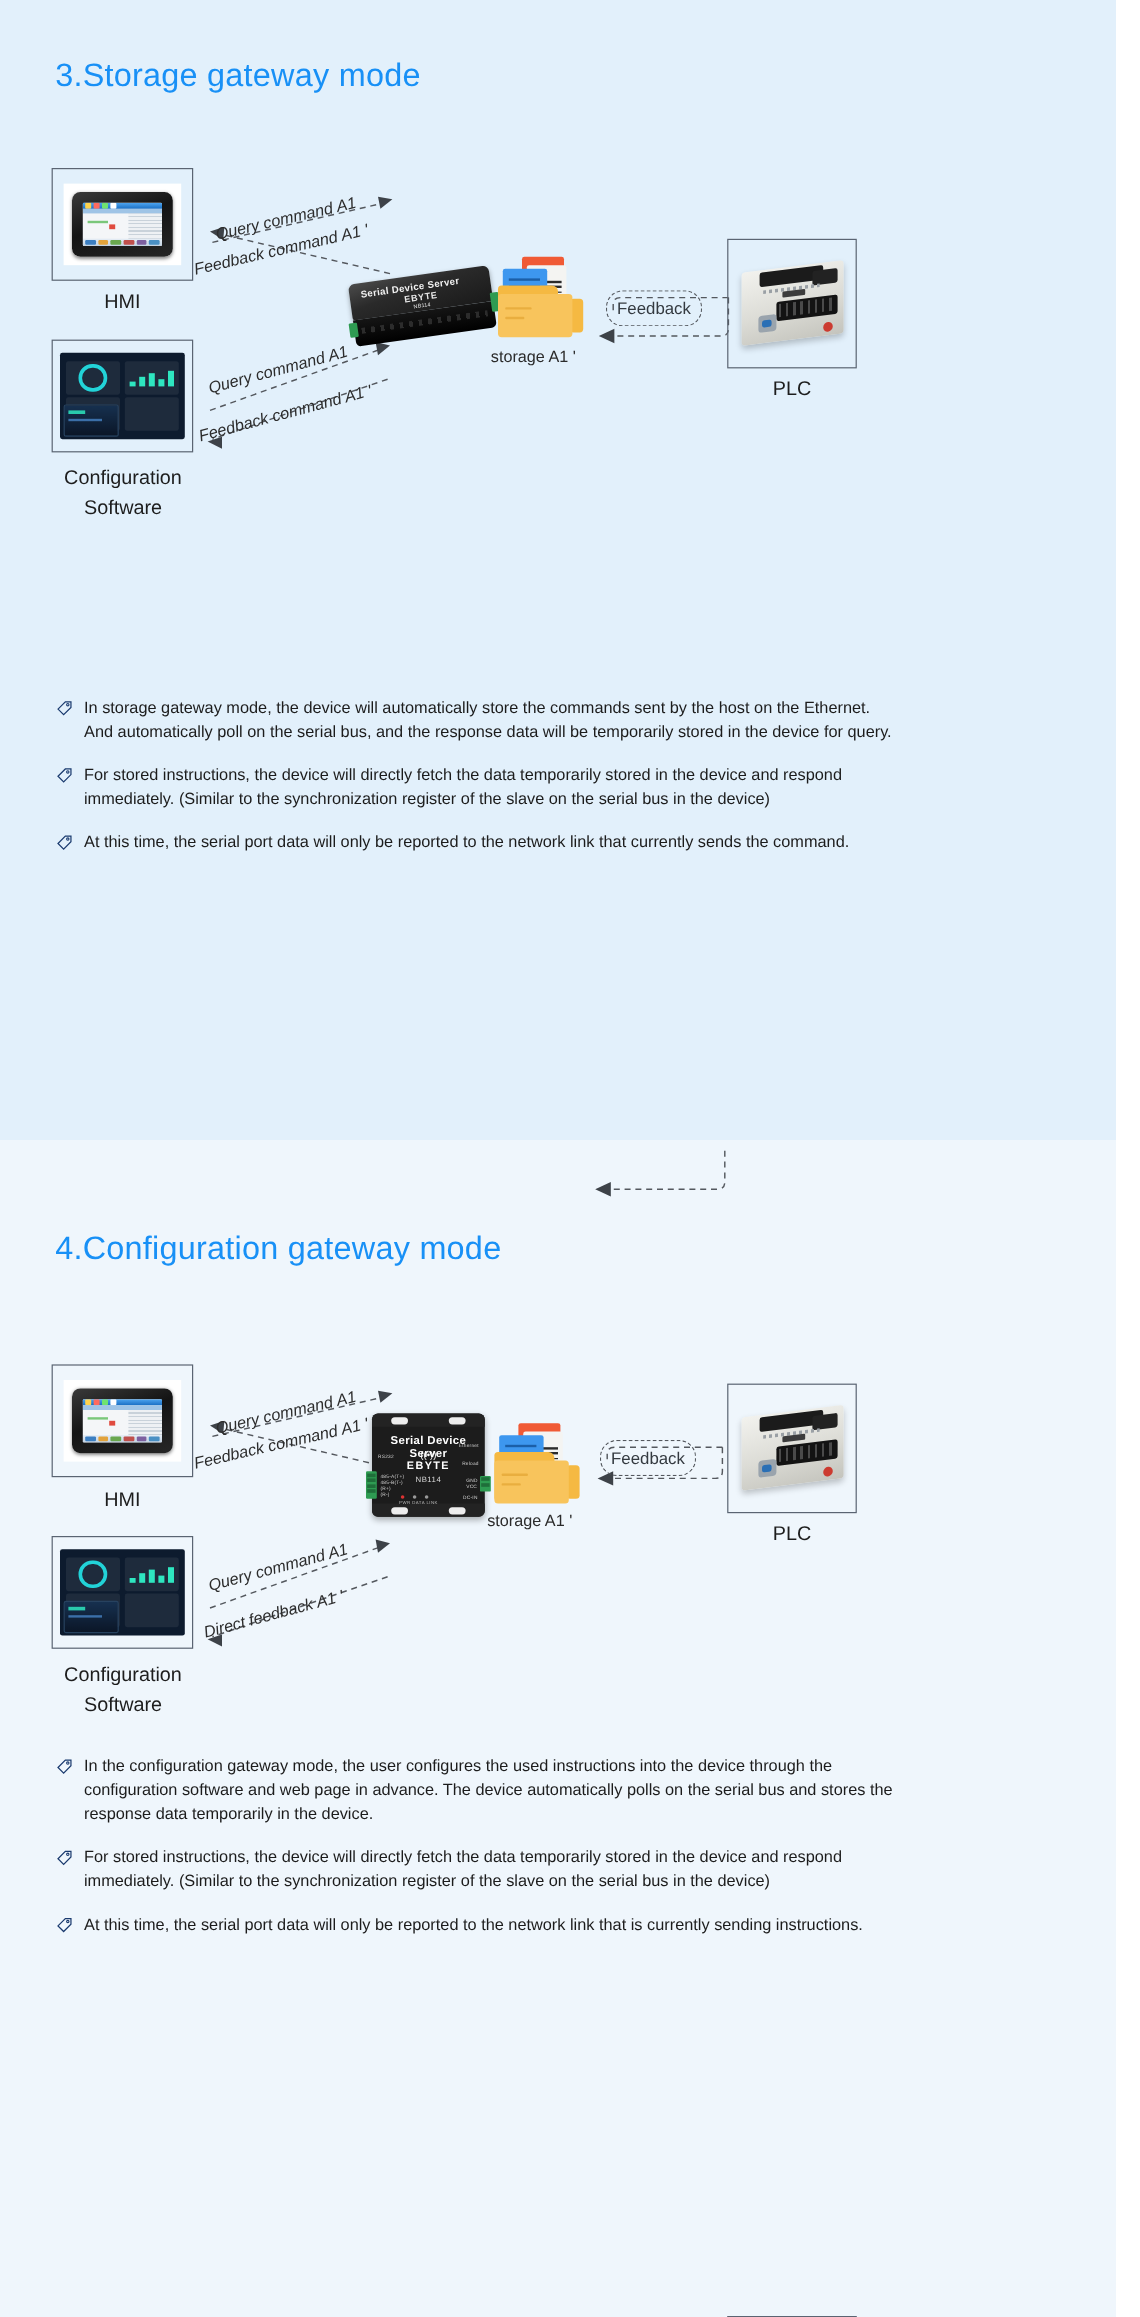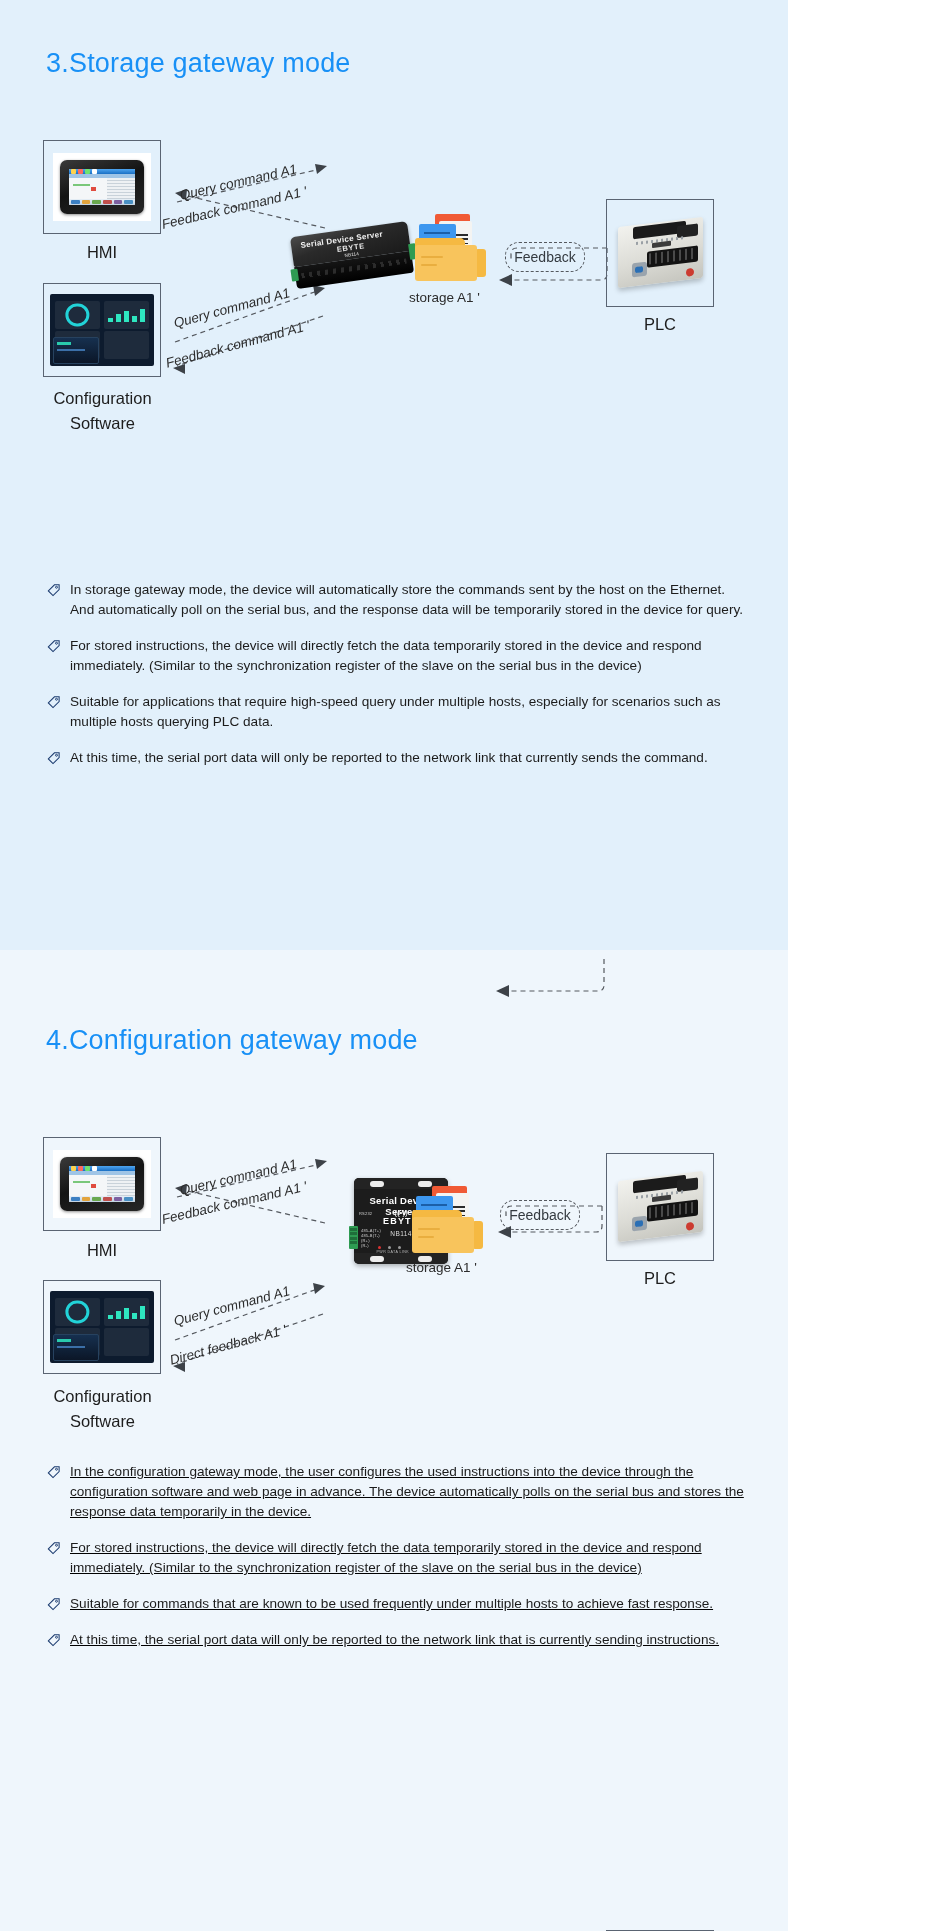--- a/index.html
+++ b/index.html
@@ -3,21 +3,21 @@
 <meta charset="utf-8">
 <style>
   * { box-sizing: border-box; margin: 0; padding: 0; }
   html, body {
     width: 950px;
     font-family: "Liberation Sans", sans-serif;
     background: #ffffff;
   }
   .page { width: 950px; position: relative; }
 
-  .section { position: relative; width: 788px; overflow: hidden; padding-left: 44px; }
+  .section { position: relative; width: 930px; overflow: hidden; }
   .sec-storage { background: #e2f0fb; height: 950px; }
   .sec-config  { background: #eff6fc; height: 981px; }
 
   .heading {
     position: absolute;
     left: 46px;
     color: #1890f6;
     font-size: 27px;
     font-weight: 400;
     letter-spacing: .2px;
@@ -455,27 +455,20 @@
           <path d="M2.5 9.5 L9 3 L14 3 L14 8 L7.5 14.5 Z" fill="none" stroke="#1b3b6f" stroke-width="1.1"></path>
           <circle cx="11.2" cy="5.6" r="1.05" fill="none" stroke="#1b3b6f" stroke-width="1"></circle>
         </svg>
         <p>For stored instructions, the device will directly fetch the data temporarily stored in the device and respond immediately. (Similar to the synchronization register of the slave on the serial bus in the device)</p>
       </div>
       <div class="bullet">
         <svg class="tag-icon" viewBox="0 0 16 16">
           <path d="M2.5 9.5 L9 3 L14 3 L14 8 L7.5 14.5 Z" fill="none" stroke="#1b3b6f" stroke-width="1.1"></path>
           <circle cx="11.2" cy="5.6" r="1.05" fill="none" stroke="#1b3b6f" stroke-width="1"></circle>
         </svg>
-        <p>Suitable for applications that require high-speed query under multiple hosts, especially for scenarios such as multiple hosts querying PLC data.</p>
-      </div>
-      <div class="bullet">
-        <svg class="tag-icon" viewBox="0 0 16 16">
-          <path d="M2.5 9.5 L9 3 L14 3 L14 8 L7.5 14.5 Z" fill="none" stroke="#1b3b6f" stroke-width="1.1"></path>
-          <circle cx="11.2" cy="5.6" r="1.05" fill="none" stroke="#1b3b6f" stroke-width="1"></circle>
-        </svg>
         <p>At this time, the serial port data will only be reported to the network link that currently sends the command.</p>
       </div>
     </div>
   </div>
 
   <div class="section sec-config">
 
     <div class="heading">4.Configuration gateway mode</div>
 
     <div class="devbox" style="left:43px; top:187px; width:118px; height:94px;">
@@ -625,45 +618,38 @@
         <div class="plc-leds"></div>
         <div class="plc-label"></div>
         <div class="plc-term-bot"></div>
         <div class="plc-port"></div>
         <div class="plc-dot"></div>
       </div>
     </div>
     <div class="devcaption" style="left:606px; top:316px; width:108px;">PLC</div>
 
 
-    <div class="bullets" style="top:512px;text-decoration:underline;">
+    <div class="bullets" style="top:512px;">
       <div class="bullet">
         <svg class="tag-icon" viewBox="0 0 16 16">
           <path d="M2.5 9.5 L9 3 L14 3 L14 8 L7.5 14.5 Z" fill="none" stroke="#1b3b6f" stroke-width="1.1"></path>
           <circle cx="11.2" cy="5.6" r="1.05" fill="none" stroke="#1b3b6f" stroke-width="1"></circle>
         </svg>
         <p>In the configuration gateway mode, the user configures the used instructions into the device through the configuration software and web page in advance. The device automatically polls on the serial bus and stores the response data temporarily in the device.</p>
       </div>
       <div class="bullet">
         <svg class="tag-icon" viewBox="0 0 16 16">
           <path d="M2.5 9.5 L9 3 L14 3 L14 8 L7.5 14.5 Z" fill="none" stroke="#1b3b6f" stroke-width="1.1"></path>
           <circle cx="11.2" cy="5.6" r="1.05" fill="none" stroke="#1b3b6f" stroke-width="1"></circle>
         </svg>
         <p>For stored instructions, the device will directly fetch the data temporarily stored in the device and respond immediately. (Similar to the synchronization register of the slave on the serial bus in the device)</p>
       </div>
       <div class="bullet">
         <svg class="tag-icon" viewBox="0 0 16 16">
           <path d="M2.5 9.5 L9 3 L14 3 L14 8 L7.5 14.5 Z" fill="none" stroke="#1b3b6f" stroke-width="1.1"></path>
           <circle cx="11.2" cy="5.6" r="1.05" fill="none" stroke="#1b3b6f" stroke-width="1"></circle>
         </svg>
-        <p>Suitable for commands that are known to be used frequently under multiple hosts to achieve fast response.</p>
-      </div>
-      <div class="bullet">
-        <svg class="tag-icon" viewBox="0 0 16 16">
-          <path d="M2.5 9.5 L9 3 L14 3 L14 8 L7.5 14.5 Z" fill="none" stroke="#1b3b6f" stroke-width="1.1"></path>
-          <circle cx="11.2" cy="5.6" r="1.05" fill="none" stroke="#1b3b6f" stroke-width="1"></circle>
-        </svg>
         <p>At this time, the serial port data will only be reported to the network link that is currently sending instructions.</p>
       </div>
     </div>
   </div>
 
 </div>
 
 </body></html>

